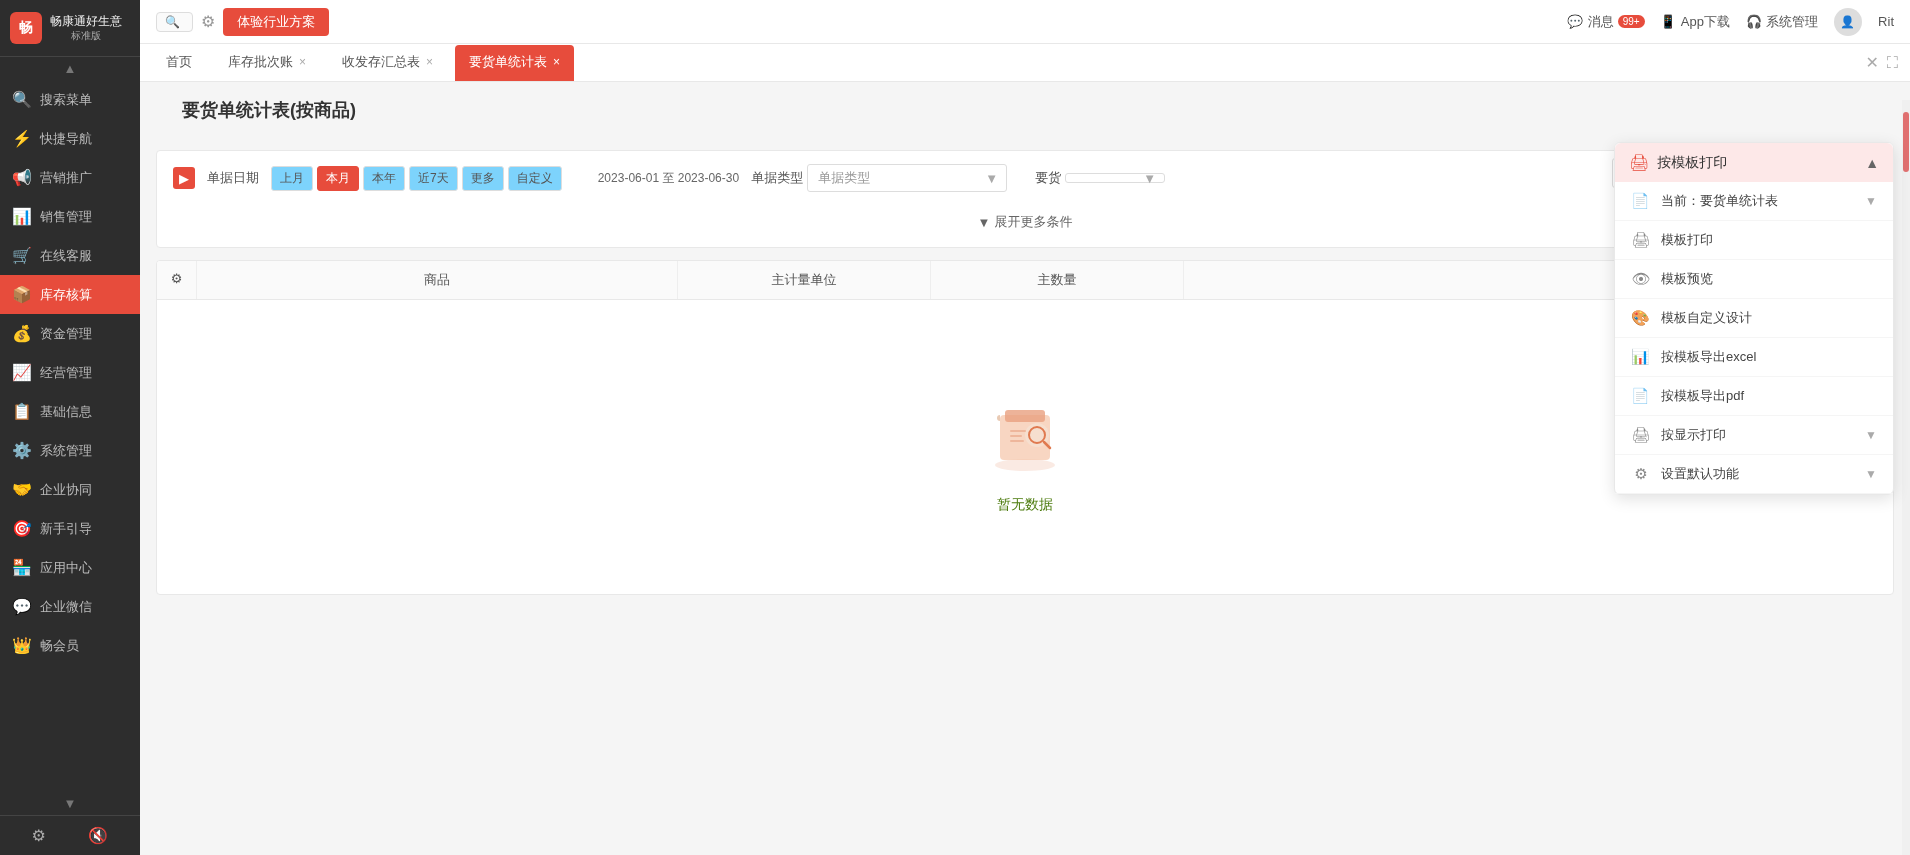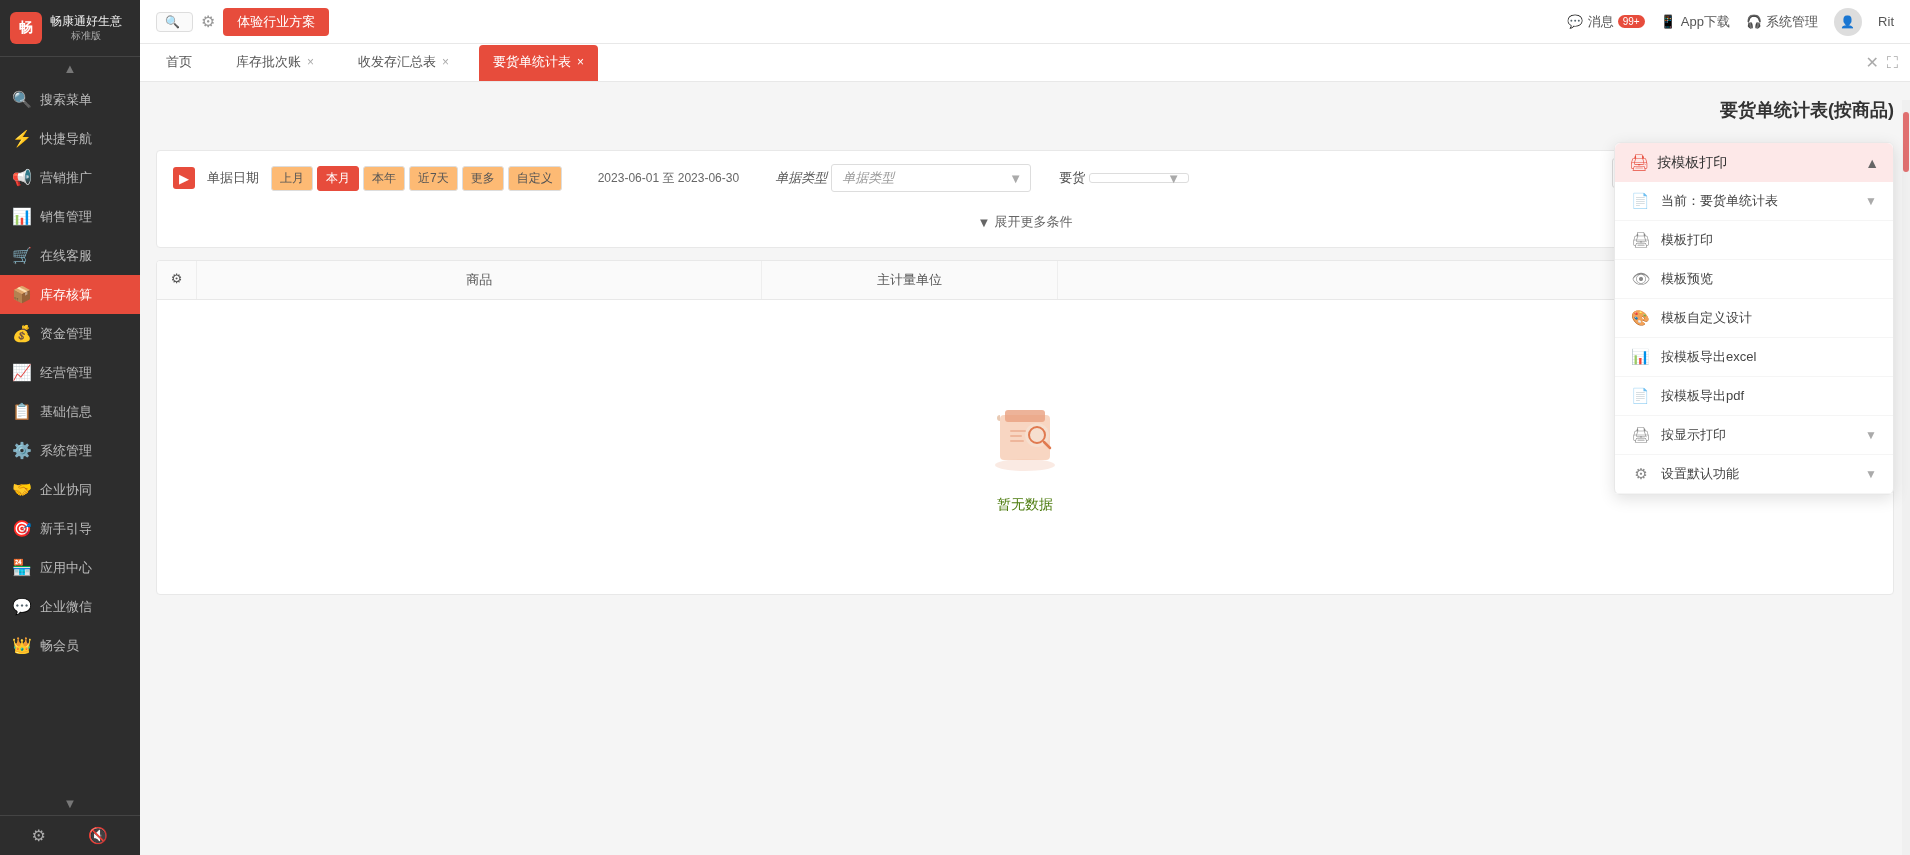--- a/index.html
+++ b/index.html
@@ -82,21 +82,21 @@
       background: #e74c3c; color: #fff; border-radius: 10px;
       font-size: 10px; padding: 1px 5px; min-width: 18px; text-align: center;
     }
     .topbar-avatar { width: 28px; height: 28px; border-radius: 50%; background: #ccc; }
 
     
     .tabs {
       background: #fff;
       display: flex; align-items: center;
       border-bottom: 1px solid #e8e8e8;
-      padding: 0 12px; height: 38px; gap: 16px;
+      padding: 0 12px; height: 38px; gap: 8px;
     }
     .tab {
       padding: 8px 14px; font-size: 13px; cursor: pointer;
       color: #555; border-bottom: 2px solid transparent;
       display: flex; align-items: center; gap: 6px; white-space: nowrap;
     }
     .tab.highlighted { background: #e74c3c; color: #fff; border-radius: 4px 4px 0 0; }
     .tab-close { font-size: 12px; color: #aaa; }
     .tab.highlighted .tab-close { color: #fff; }
     .tabs-right { margin-left: auto; display: flex; align-items: center; gap: 8px; }
@@ -114,21 +114,21 @@
     
     .filter-bar {
       background: #fff; border-radius: 4px; padding: 12px 16px;
       margin-bottom: 12px; border: 1px solid #e8e8e8;
     }
     .filter-row { display: flex; align-items: center; gap: 12px; flex-wrap: wrap; }
     .filter-label { color: #555; font-size: 13px; white-space: nowrap; }
     .date-btns { display: flex; align-items: center; gap: 4px; }
     .date-btn {
       padding: 3px 8px; border-radius: 3px; border: 1px solid #ddd;
-      background: #fdba74; cursor: pointer; font-size: 12px; color: #555;
+      background: #7dd3fc; cursor: pointer; font-size: 12px; color: #555;
     }
     .date-btn.active { background: #e74c3c; color: #fff; border-color: #e74c3c; }
     .date-range { font-size: 12px; color: #666; margin-left: 24px; }
 
     .expand-btn {
       display: flex; align-items: center; gap: 4px;
       color: #666; font-size: 13px; cursor: pointer;
       margin: 8px auto 0; padding: 4px 16px;
     }
 
@@ -194,21 +194,21 @@
       display: flex; align-items: center; gap: 10px;
       padding: 10px 16px; font-size: 13px; color: #444; cursor: pointer;
       border-bottom: 1px solid #f5f5f5;
     }
     .dropdown-group-icon { color: #888; font-size: 15px; width: 20px; text-align: center; }
     .dropdown-group-label { flex: 1; }
     .dropdown-group-arrow { color: #aaa; font-size: 12px; }
 
     
     .content-header {
-      display: flex; align-items: center; justify-content: flex-end;
+      display: flex; align-items: center; justify-content: flex-start;
       margin-bottom: 12px;
       margin-left: 26px;
     }
     .content-toolbar { display: flex; align-items: center; gap: 8px; }
 
     
     ::-webkit-scrollbar { width: 6px; height: 6px; }
     ::-webkit-scrollbar-thumb { background: #ccc; border-radius: 3px; }
 
     
@@ -394,21 +394,21 @@
         <div class="date-btns">
           <button class="date-btn">上月</button>
           <button class="date-btn active">本月</button>
           <button class="date-btn">本年</button>
           <button class="date-btn">近7天</button>
           <button class="date-btn">更多</button>
           <button class="date-btn">自定义</button>
         </div>
         <span class="date-range">2023-06-01 至 2023-06-30</span>
 
-        <div style="display:flex;align-items:center;gap:4px;margin-left:24px;font-style:italic;">
+        <div style="display:flex;align-items:center;gap:4px;">
           <span class="filter-label">单据类型</span>
           <div style="border:1px solid #ddd;border-radius:3px;padding:4px 28px 4px 10px;font-size:13px;color:#999;background:#fff;cursor:pointer;display:flex;align-items:center;gap:4px;min-width:200px;position:relative;">
             <span>单据类型</span>
             <span style="position:absolute;right:8px;color:#aaa;">▼</span>
           </div>
         </div>
 
         <div style="display:flex;align-items:center;gap:4px;margin-left:16px;">
           <span class="filter-label">要货</span>
           <div style="border:1px solid #ddd;border-radius:3px;padding:4px 28px 4px 10px;font-size:13px;color:#999;background:#fff;cursor:pointer;display:flex;align-items:center;gap:4px;min-width:100px;position:relative;">
@@ -432,20 +432,21 @@
       </div>
     </div>
 
     <div class="table-wrap">
       <div class="table-col-header">
         <div class="th" style="flex:0 0 40px;">
           <span>⚙</span>
         </div>
         <div class="th wide">商品</div>
         <div class="th">主计量单位</div>
+        <div class="th">主数量</div>
         <div class="th" style="flex:3;"></div>
       </div>
 
       <div class="empty-state">
 
         <svg class="empty-icon" viewBox="0 0 100 100" xmlns="http://www.w3.org/2000/svg">
           <ellipse cx="50" cy="85" rx="30" ry="6" fill="#f5d5c8" opacity="0.5"></ellipse>
           <rect x="25" y="35" width="50" height="45" rx="4" fill="#f5c5a8" opacity="0.7"></rect>
           <rect x="30" y="30" width="40" height="12" rx="3" fill="#e8a080" opacity="0.8"></rect>
           <circle cx="62" cy="55" r="12" fill="#f5e0d0" opacity="0.9"></circle>

